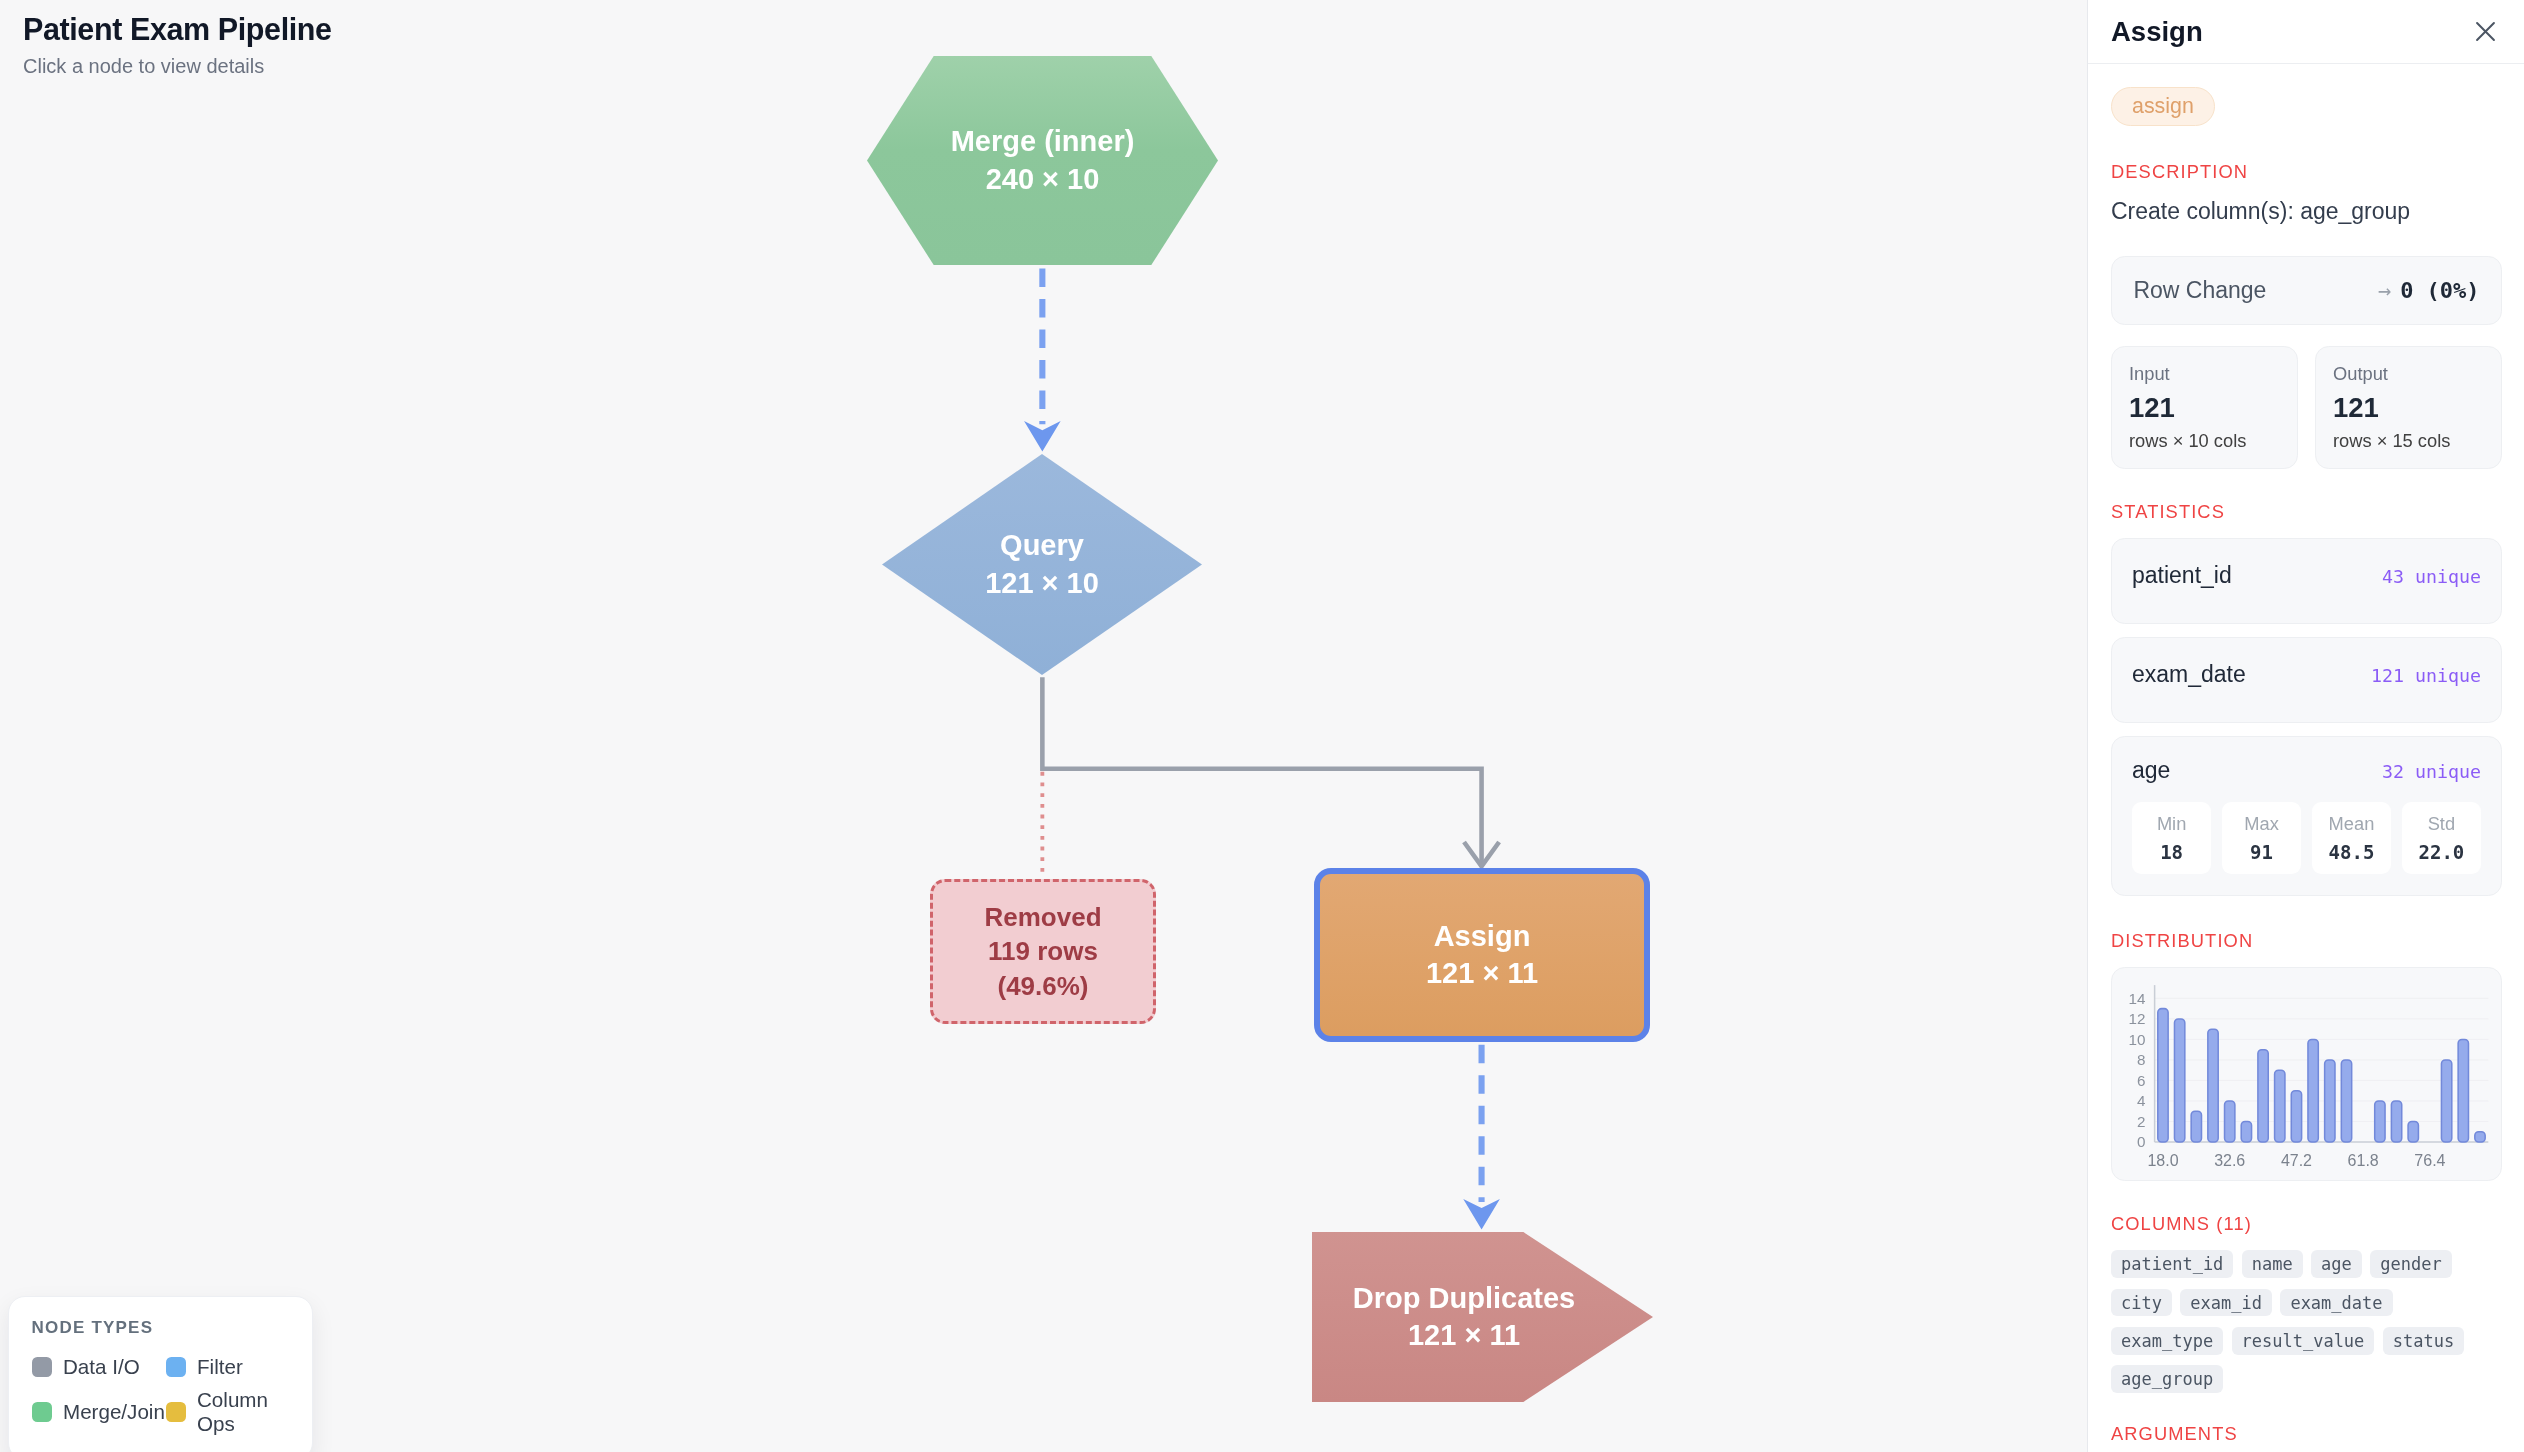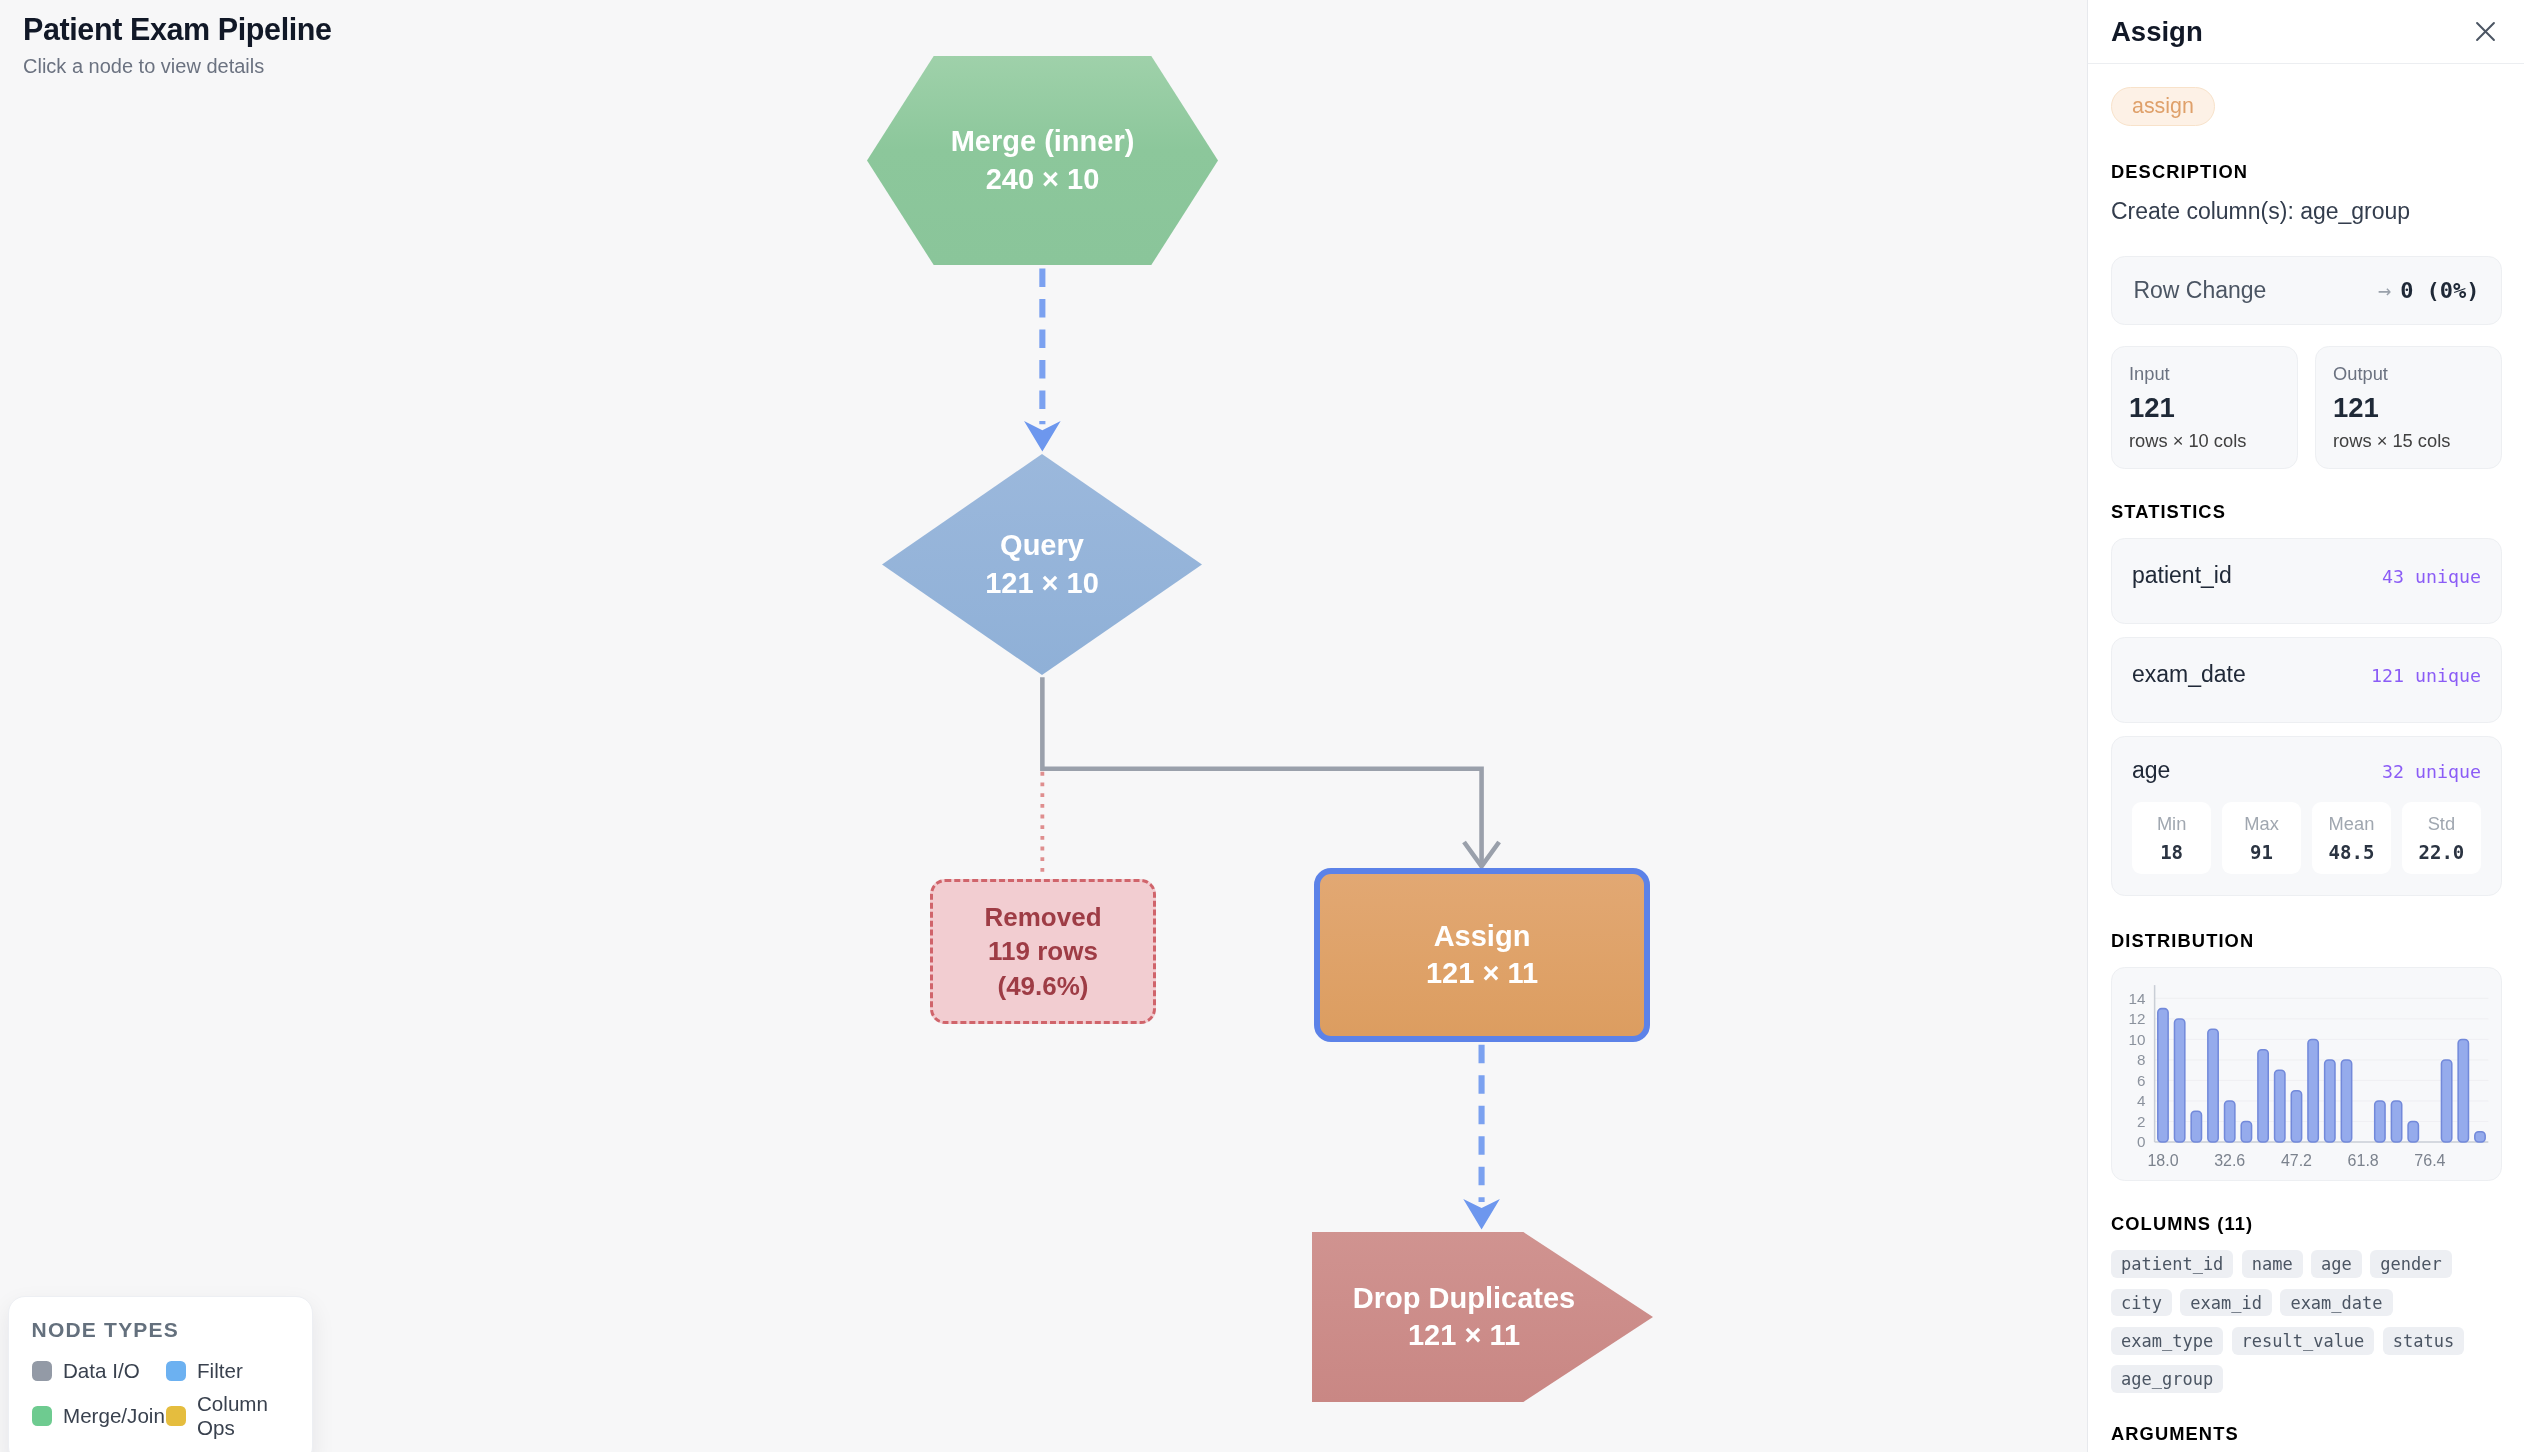--- a/index.html
+++ b/index.html
@@ -32,40 +32,40 @@
     background:linear-gradient(180deg,#e2a873 0%,#dc9d60 100%);
     border:6.1px solid #5c82e8; border-radius:17px; }
   #node-drop { left:1312px; top:1232px; width:341px; height:170px;
     background:linear-gradient(180deg,#d09390 0%,#c98784 100%);
     clip-path:polygon(0% 0%,62% 0%,100% 50%,62% 100%,0% 100%); padding-right:37px; }
 
   
   #legend { position:absolute; left:7.6px; top:1296px; width:305px; background:#ffffff;
     border:0.8px solid #edeff3; border-radius:17px; padding:21.4px 23px 23px 23px;
     box-shadow:0 9.2px 23px rgba(15,23,42,.08); }
-  #legend-title { font-size:21px; font-weight:700; color:#64707d; letter-spacing:1.2px; margin-bottom:17px; }
+  #legend-title { font-size:17px; font-weight:700; color:#64707d; letter-spacing:1.2px; margin-bottom:17px; }
   #legend-items { display:grid; grid-template-columns:134px 1fr; row-gap:9px; }
   .legend-item { display:flex; align-items:center; }
   .legend-swatch { width:20px; height:20px; border-radius:5.3px; margin-right:11.4px; flex:0 0 auto; }
   .legend-label { font-size:20.6px; color:#39414e; }
 
   
   #panel { position:absolute; left:2087px; top:0; width:438px; height:1453px; background:#ffffff;
     border-left:0.8px solid #e7e9ed; }
   #panel-header { height:64px; display:flex; align-items:center; justify-content:space-between;
     padding:0 23px; border-bottom:0.8px solid #eceef1; }
   #panel-title { font-size:27.5px; font-weight:700; color:#111827; }
   #panel-close { background:none; border:none; cursor:pointer; width:34px; height:34px;
     display:flex; align-items:center; justify-content:center; }
   #panel-body { padding:23px 23px 0 23px; }
 
   #type-badge { display:inline-block; font-size:21.4px; color:#dfa06a; background:#fdf1e6;
     border:1.5px solid #f8e2ca; border-radius:762px; padding:6.1px 20px; margin-bottom:35px; }
 
-  .section-label { font-size:18.3px; font-weight:700; color:#000000; letter-spacing:1.1px; margin-bottom:15.3px; }
+  .section-label { font-size:18.3px; font-weight:400; color:#ef4444; letter-spacing:1.1px; margin-bottom:15.3px; }
   .card { background:#f7f8fa; border:0.8px solid #edeff2; border-radius:13.7px; }
 
   #description-text { font-size:23px; color:#333d4d; margin-bottom:30.5px; }
 
   #rowchange-card { display:flex; align-items:center; justify-content:space-between;
     padding:20px 21.4px; margin-bottom:21.4px; }
   #rowchange-label { font-size:23px; color:#4b5563; }
   #rowchange-value { font-size:22px; font-weight:700; color:#1f2937; }
   #rowchange-value .arrow { color:#9aa1ab; font-weight:400; margin-right:9.2px; }
 

